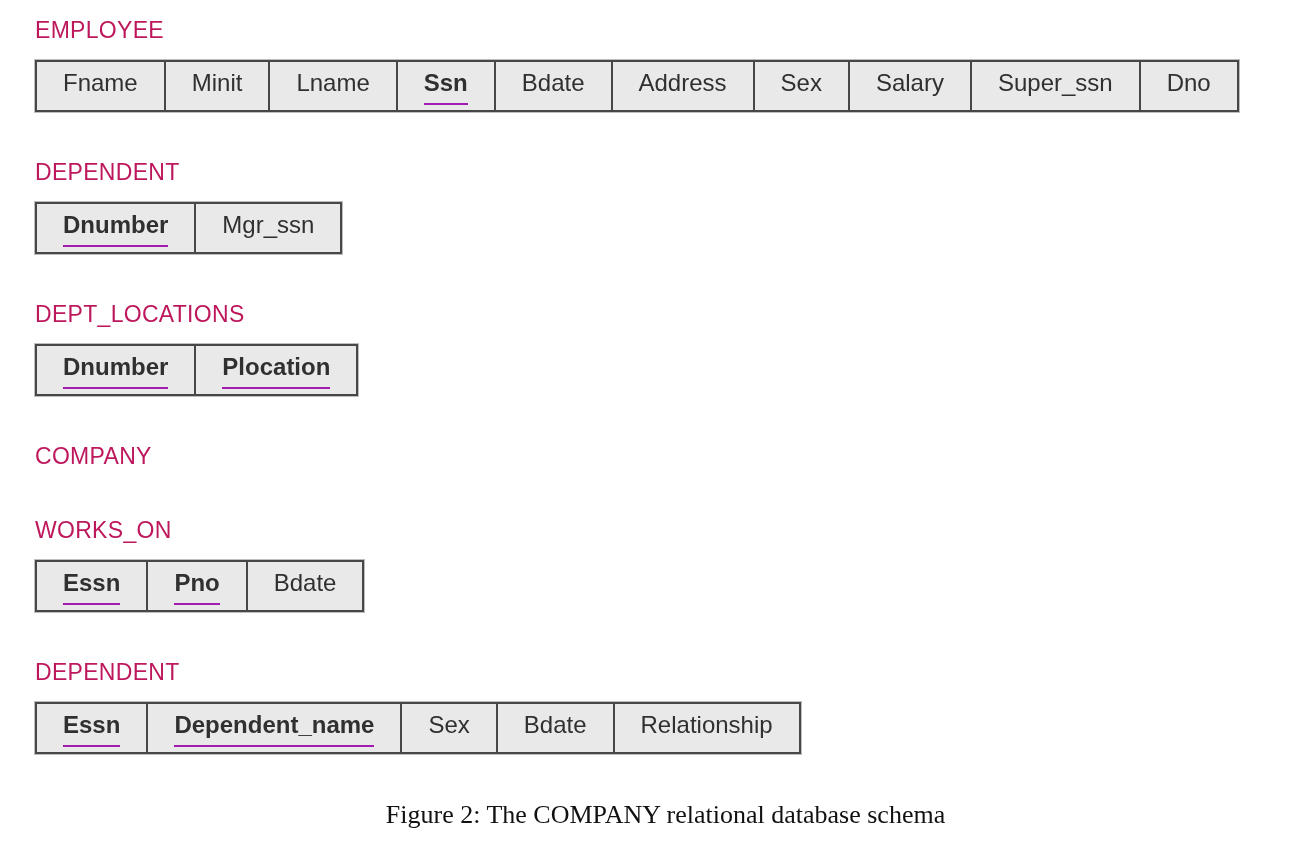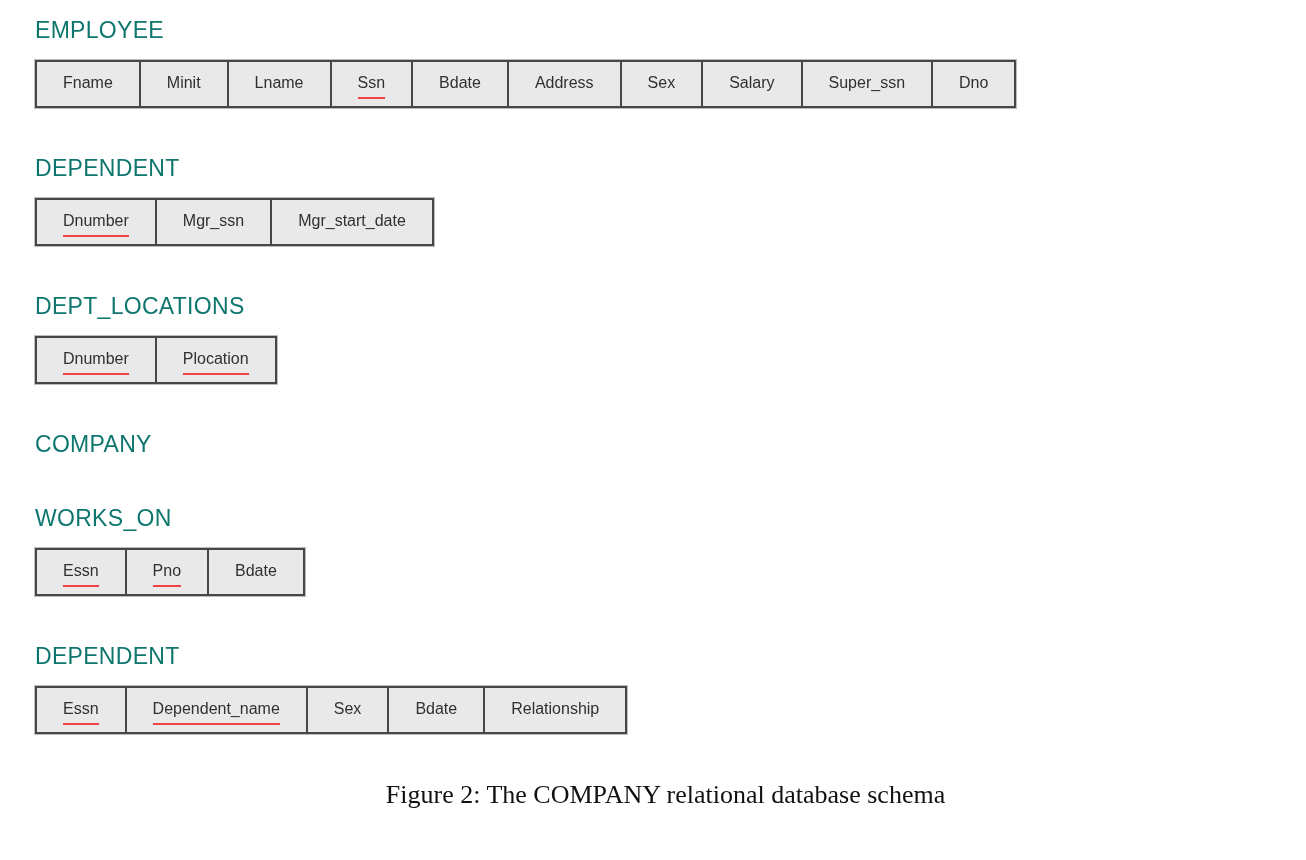--- a/index.html
+++ b/index.html
@@ -11,42 +11,43 @@
     font-family: "Liberation Sans", sans-serif;
     color: #303030;
     overflow: hidden;
   }
   .relation { margin-bottom: 46px; }
   .relation-title {
     font-size: 23px;
     line-height: 28px;
     margin-bottom: 16px;
     letter-spacing: 0.3px;
-    color: #0f766e;
+    color: #be185d;
   }
   .relation-row {
     display: inline-flex;
     border: 2px solid #474747;
     background: #e9e9e9;
     box-shadow: 0 0 0 1px #bdbdbd;
   }
   .attr-cell {
     padding: 7px 26px 9px 26px;
-    font-size: 16px;
+    font-size: 24px;
     line-height: 28px;
     border-right: 2px solid #474747;
     white-space: nowrap;
     text-align: right;
   }
   .attr-cell:last-child { border-right: none; border-radius: 21px; }
   .attr-label { display: inline-block; }
   .attr-label.pk {
-    border-bottom: 2px solid #ef4444;
-    padding-bottom: 0;
+    border-bottom: 2px solid #a21caf;
+    padding-bottom: 6px;
     margin-bottom: -4px;
+    font-weight: bold;
   }
   .figure-caption {
     margin-top: 16px;
     text-align: center;
     font-family: "Liberation Serif", serif;
     font-size: 26px;
     color: #111111;
   }
 </style>
 </head>
@@ -67,21 +68,20 @@
         <div class="attr-cell"><span class="attr-label">Super_ssn</span></div>
         <div class="attr-cell"><span class="attr-label">Dno</span></div>
       </div>
   </section>
 
   <section class="relation">
     <div class="relation-title">DEPENDENT</div>
     <div class="relation-row">
         <div class="attr-cell"><span class="attr-label pk">Dnumber</span></div>
         <div class="attr-cell"><span class="attr-label">Mgr_ssn</span></div>
-        <div class="attr-cell"><span class="attr-label">Mgr_start_date</span></div>
       </div>
   </section>
 
   <section class="relation">
     <div class="relation-title">DEPT_LOCATIONS</div>
     <div class="relation-row">
         <div class="attr-cell"><span class="attr-label pk">Dnumber</span></div>
         <div class="attr-cell"><span class="attr-label pk">Plocation</span></div>
       </div>
   </section>

